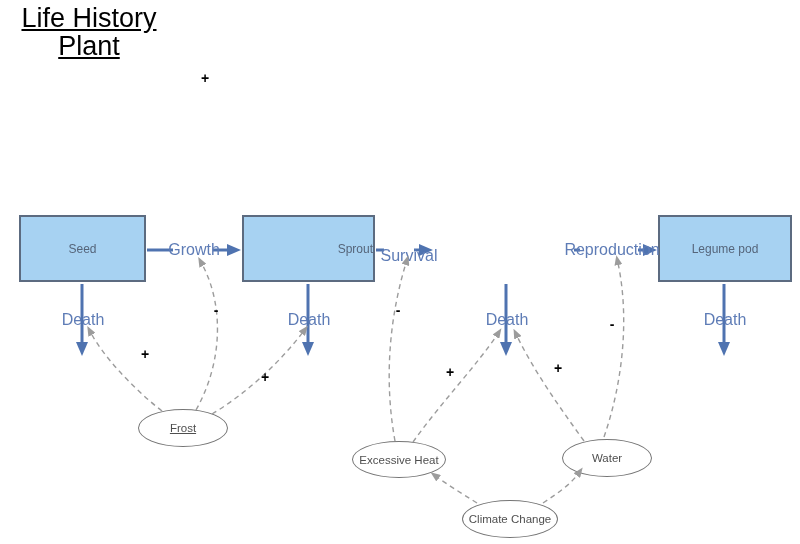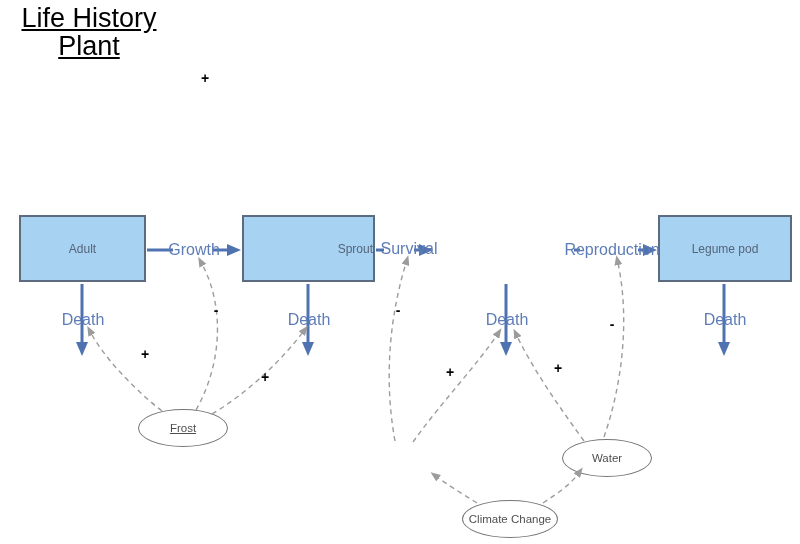--- a/index.html
+++ b/index.html
@@ -42,31 +42,34 @@
 <body>
 
 <div id="canvas">
 
   <div id="title">
     <div class="tline">Life History</div>
     <div class="tline">Plant</div>
   </div>
 
   <div class="stage" style="left:19px;top:215px;width:127px;">
-    <span>Adult</span>
+    <span>Seed</span>
   </div>
   <div class="stage" style="left:242px;top:215px;width:133px;justify-content:flex-end;">
     <span>Sprout</span>
   </div>
   <div class="stage" style="left:658px;top:215px;width:134px;">
     <span>Legume pod</span>
   </div>
 
   <div class="factor" style="left:138px;top:409px;width:90px;height:38px;text-decoration:underline;">
     <span>Frost</span>
+  </div>
+  <div class="factor" style="left:352px;top:441px;width:94px;height:37px;">
+    <span>Excessive Heat</span>
   </div>
   <div class="factor" style="left:562px;top:439px;width:90px;height:38px;">
     <span>Water</span>
   </div>
   <div class="factor" style="left:462px;top:500px;width:96px;height:38px;text-align:right;">
     <span>Climate Change</span>
   </div>
 
   <svg class="layer" width="800" height="544">
     <defs>
@@ -80,21 +83,21 @@
     <path class="blue-line" d="M414,250 H419" marker-end="url(#bhead)"></path>
     <path class="blue-line" d="M574,250 H580"></path>
     <path class="blue-line" d="M638,250 H643" marker-end="url(#bhead)"></path>
     <path class="blue-line" d="M82,284 V342" marker-end="url(#bhead)"></path>
     <path class="blue-line" d="M308,284 V342" marker-end="url(#bhead)"></path>
     <path class="blue-line" d="M506,284 V342" marker-end="url(#bhead)"></path>
     <path class="blue-line" d="M724,284 V342" marker-end="url(#bhead)"></path>
   </svg>
 
   <div class="flow-label" style="left:194px;top:250px;">Growth</div>
-  <div class="flow-label" style="left:409px;top:249px;">Survival</div>
+  <div class="flow-label" style="left:409px;top:256px;">Survival</div>
   <div class="flow-label" style="left:612px;top:250px;">Reproduction</div>
   <div class="flow-label" style="left:83px;top:320px;">Death</div>
   <div class="flow-label" style="left:309px;top:320px;">Death</div>
   <div class="flow-label" style="left:507px;top:320px;">Death</div>
   <div class="flow-label" style="left:725px;top:320px;">Death</div>
 
   <svg class="layer" width="800" height="544">
     <defs>
       <marker id="ghead" markerUnits="userSpaceOnUse" markerWidth="10" markerHeight="8" refX="2" refY="4" orient="auto">
         <path class="gray-head" d="M0,0 L10,4 L0,8 Z"></path>

